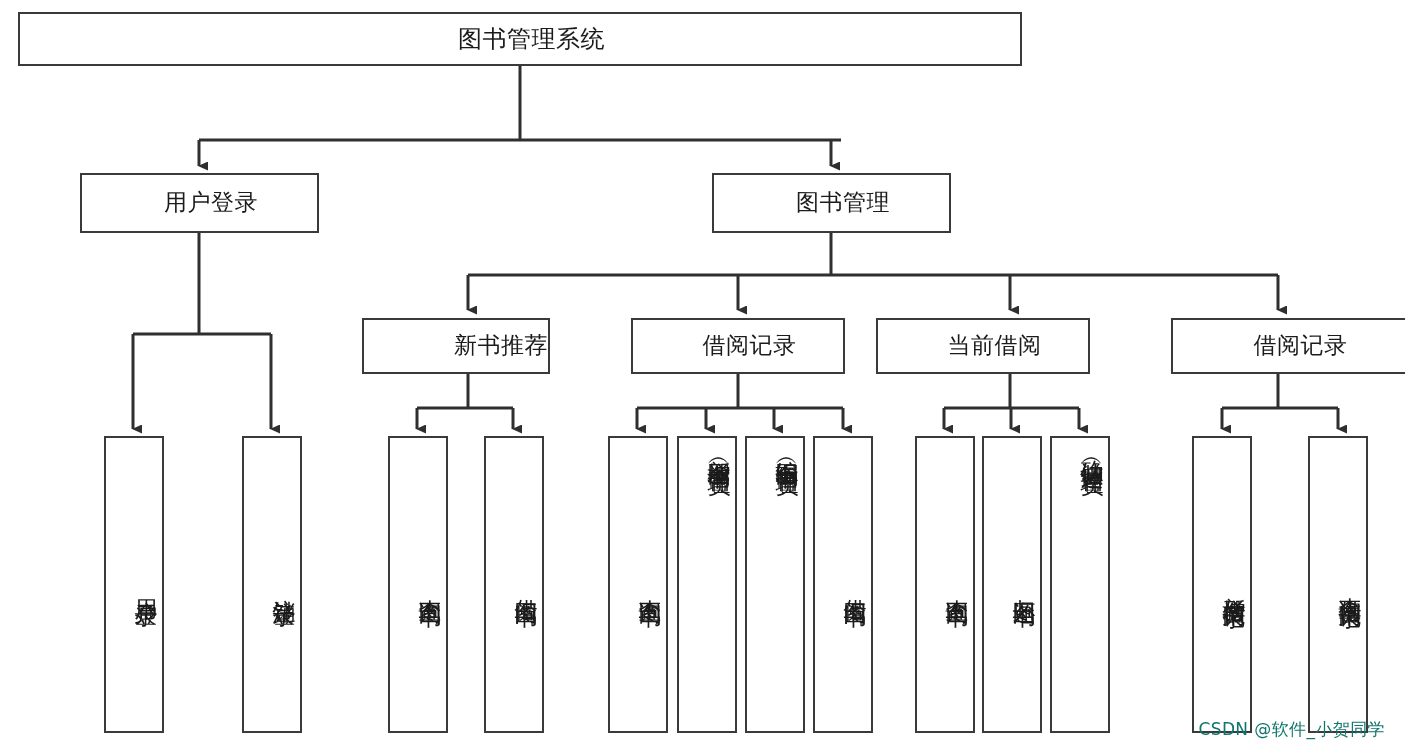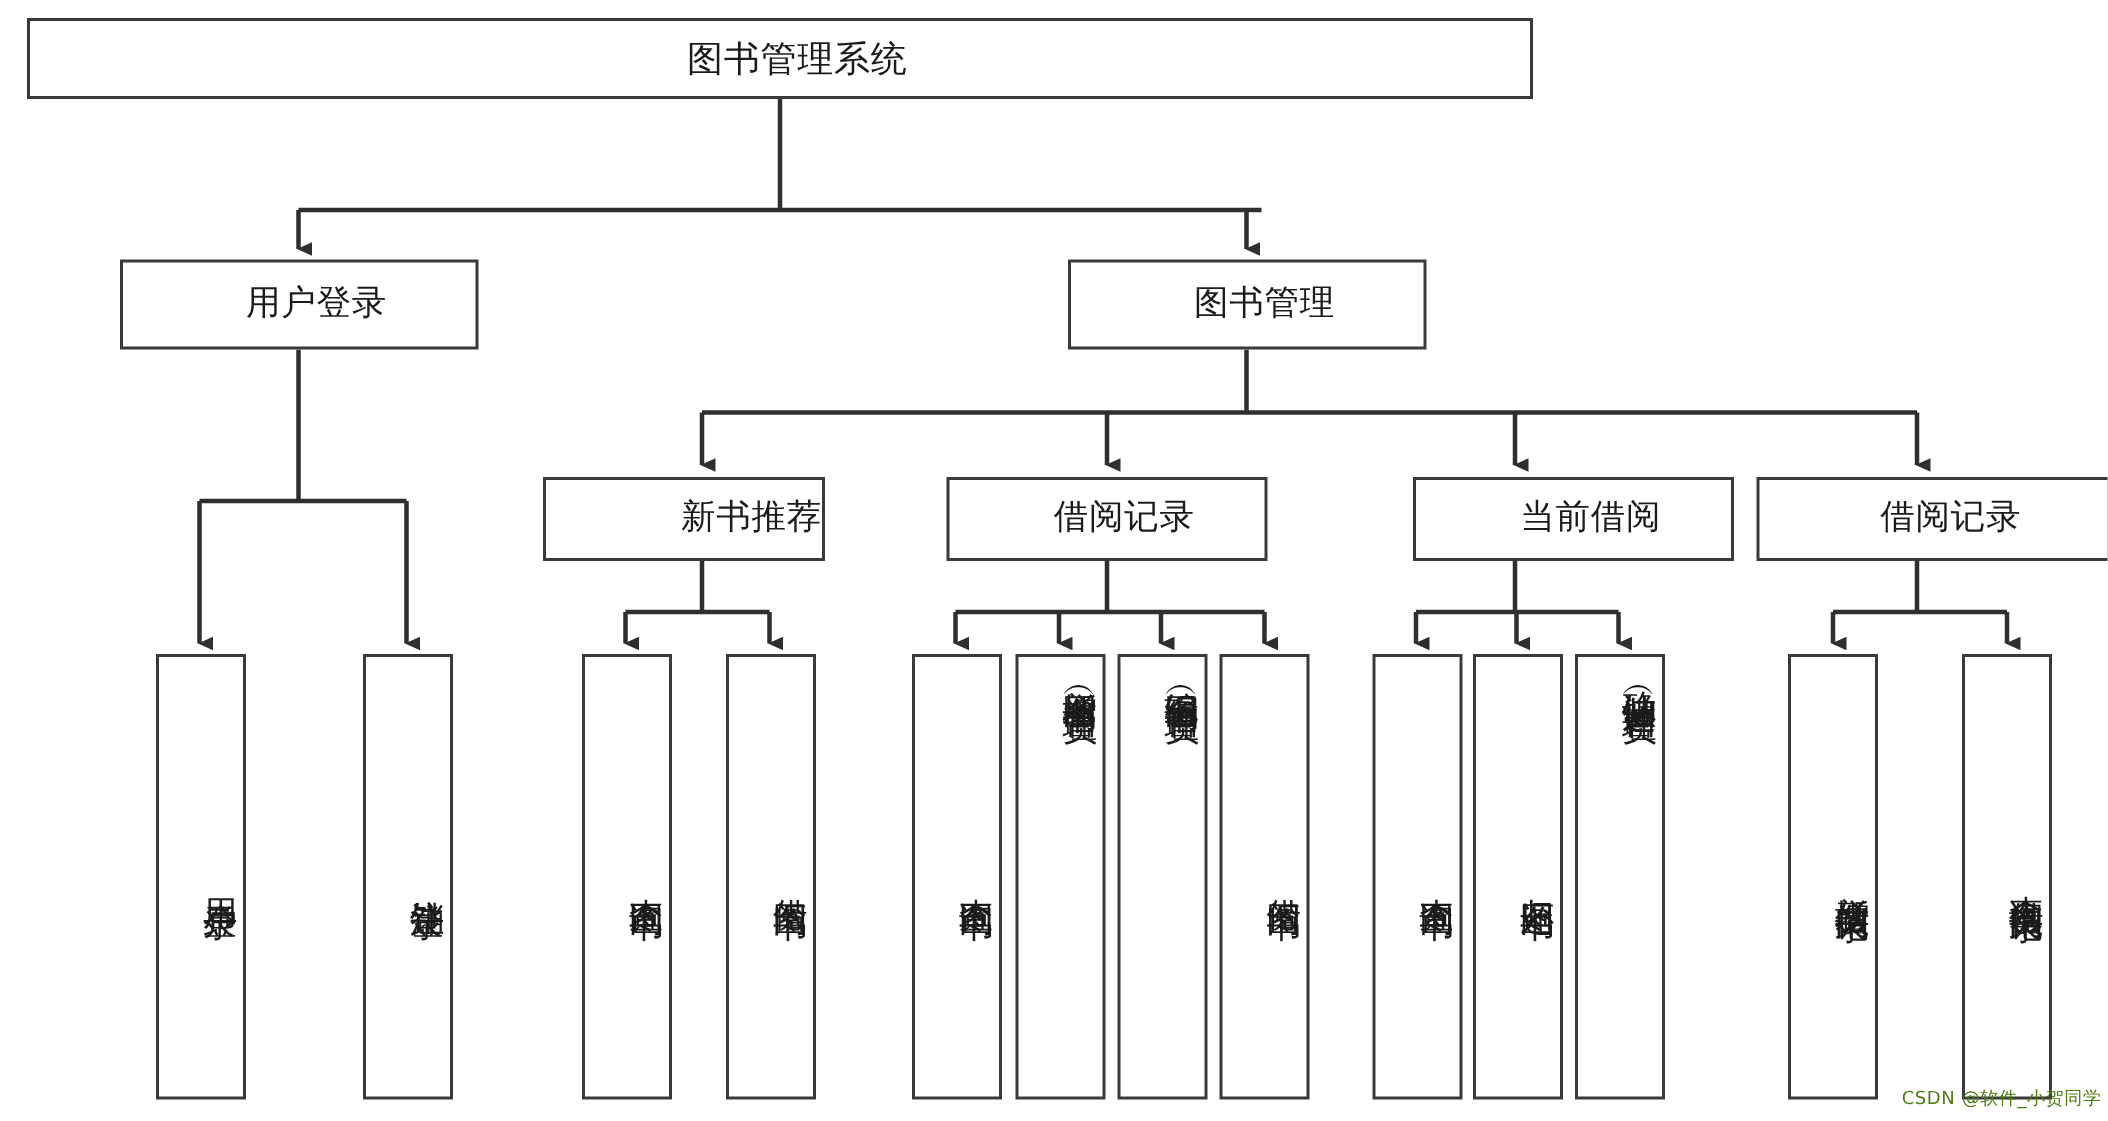--- a/index.html
+++ b/index.html
@@ -62,24 +62,24 @@
     letter-spacing: 2px;
     white-space: nowrap;
     display: block;
   }
   .node-v.center-v {
     align-items: center;
     padding-top: 0;
   }
   .watermark {
     position: absolute;
-    right: 4px;
+    right: 20px;
     bottom: 6px;
-    font-size: 12px;
-    color: #4d7c0f;
+    font-size: 17px;
+    color: #0f766e;
     white-space: nowrap;
     letter-spacing: 0.4px;
   }
 </style>
 </head>
 <body>
 
 <div id="diagram-root">
 
   <svg class="connector-layer" viewBox="0 0 1405 747" xmlns="http://www.w3.org/2000/svg">
@@ -157,21 +157,21 @@
   </div>
 
   <div class="node-box node-h" style="left:362px; top:318px; width:188px; height:56px;justify-content:flex-end;">
     <span class="node-label">新书推荐</span>
   </div>
 
   <div class="node-box node-h" style="left:631px; top:318px; width:214px; height:56px;">
     <span class="node-label">借阅记录</span>
   </div>
 
-  <div class="node-box node-h" style="left:942px; top:318px; width:214px; height:56px;">
+  <div class="node-box node-h" style="left:876px; top:318px; width:214px; height:56px;">
     <span class="node-label">当前借阅</span>
   </div>
 
   <div class="node-box node-h" style="left:1171px; top:318px; width:236px; height:56px;">
     <span class="node-label">借阅记录</span>
   </div>
 
   <div class="node-box node-v center-v" style="left:104px; top:436px; width:60px; height:297px;">
     <span class="node-label">用户登录</span>
   </div>

